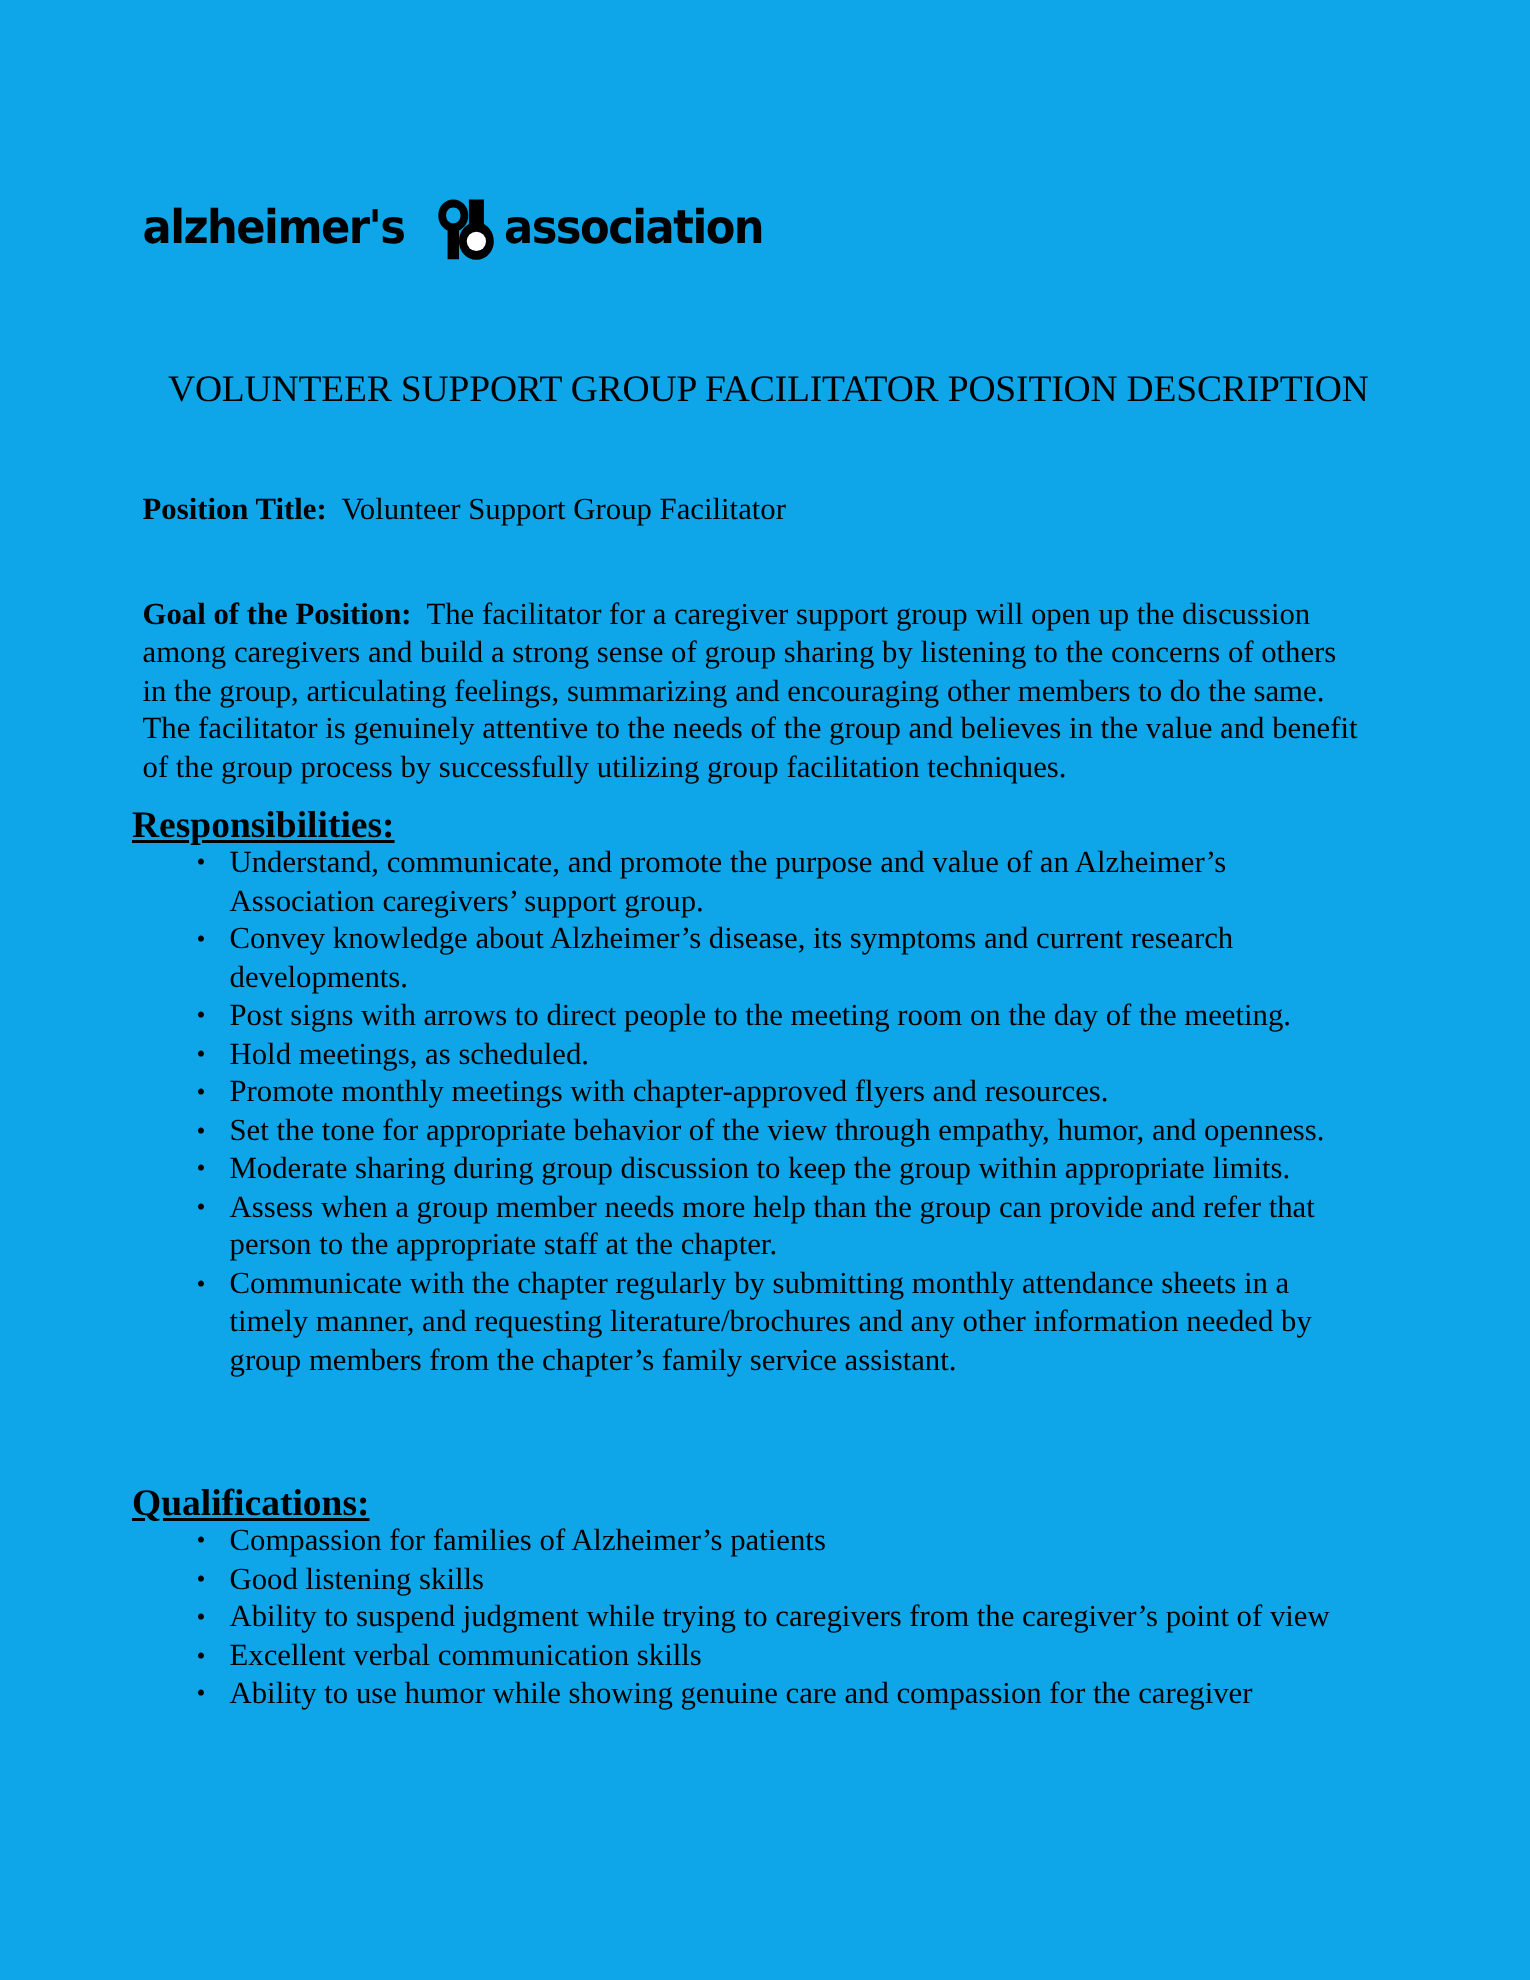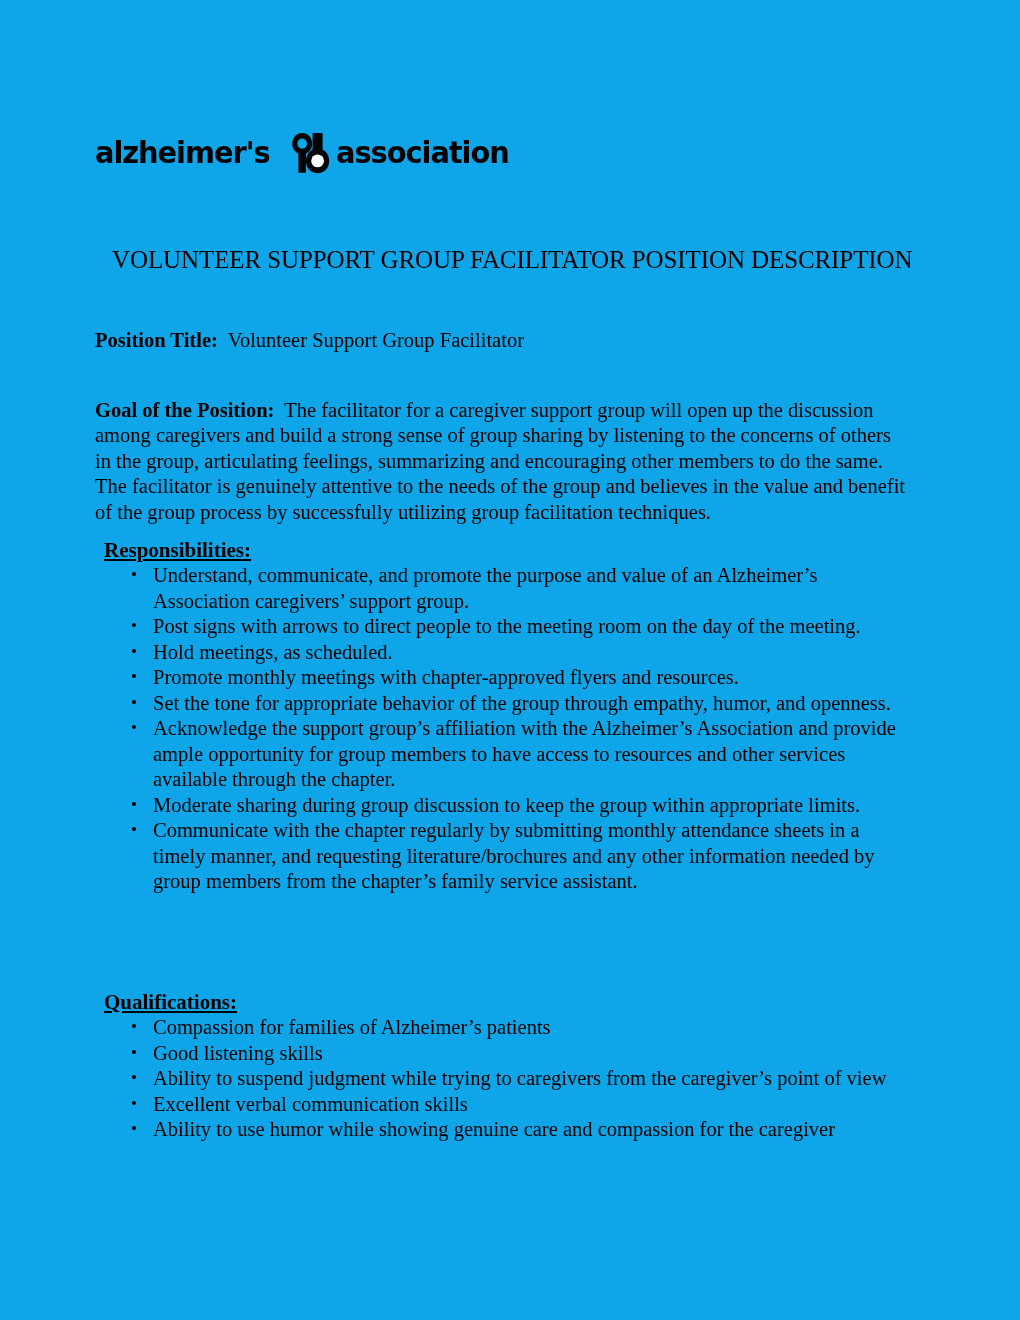--- a/index.html
+++ b/index.html
@@ -70,22 +70,22 @@
     width: 815px;
     font-size: 20.5px;
     line-height: 25.5px;
     text-align: left;
   }
   .lbl {
     font-weight: 700;
   }
   .section-head {
     position: absolute;
-    left: 104px;
-    font-size: 21px;
+    left: 88px;
+    font-size: 25px;
     font-weight: 700;
     text-decoration: underline;
     line-height: 25.5px;
   }
 
   
   ul.bullets {
     position: absolute;
     left: 95px;
     width: 815px;
@@ -166,26 +166,27 @@
   </p>
 
   <p class="body-block" id="goal">
     <span class="lbl">Goal of the Position:</span><span>&nbsp; </span><span>The facilitator for a caregiver support group will open up the discussion among caregivers and build a strong sense of group sharing by listening to the concerns of others in the group, articulating feelings, summarizing and encouraging other members to do the same.  The facilitator is genuinely attentive to the needs of the group and believes in the value and benefit of the group process by successfully utilizing group facilitation techniques.</span>
   </p>
 
   <div class="section-head" id="resp-head">Responsibilities:</div>
 
   <ul class="bullets" id="resp-list">
     <li>Understand, communicate, and promote the purpose and value of an Alzheimer’s Association caregivers’ support group.</li>
+    <li>Convey knowledge about Alzheimer’s disease, its symptoms and current research developments.</li>
     <li>Post signs with arrows to direct people to the meeting room on the day of the meeting.</li>
     <li>Hold meetings, as scheduled.</li>
     <li>Promote monthly meetings with chapter-approved flyers and resources.</li>
-    <li>Set the tone for appropriate behavior of the group through empathy, humor, and openness.</li>
-    <li>Acknowledge the support group’s affiliation with the Alzheimer’s Association and provide ample opportunity for group members to have access to resources and other services available through the chapter.</li>
+    <li>Set the tone for appropriate behavior of the view through empathy, humor, and openness.</li>
     <li>Moderate sharing during group discussion to keep the group within appropriate limits.</li>
+    <li>Assess when a group member needs more help than the group can provide and refer that person to the appropriate staff at the chapter.</li>
     <li>Communicate with the chapter regularly by submitting monthly attendance sheets in a timely manner, and requesting literature/brochures and any other information needed by group members from the chapter’s family service assistant.</li>
   </ul>
 
   <div class="section-head" id="qual-head">Qualifications:</div>
 
   <ul class="bullets" id="qual-list">
     <li>Compassion for families of Alzheimer’s patients</li>
     <li>Good listening skills</li>
     <li>Ability to suspend judgment while trying to caregivers from the caregiver’s point of view</li>
     <li>Excellent verbal communication skills</li>

